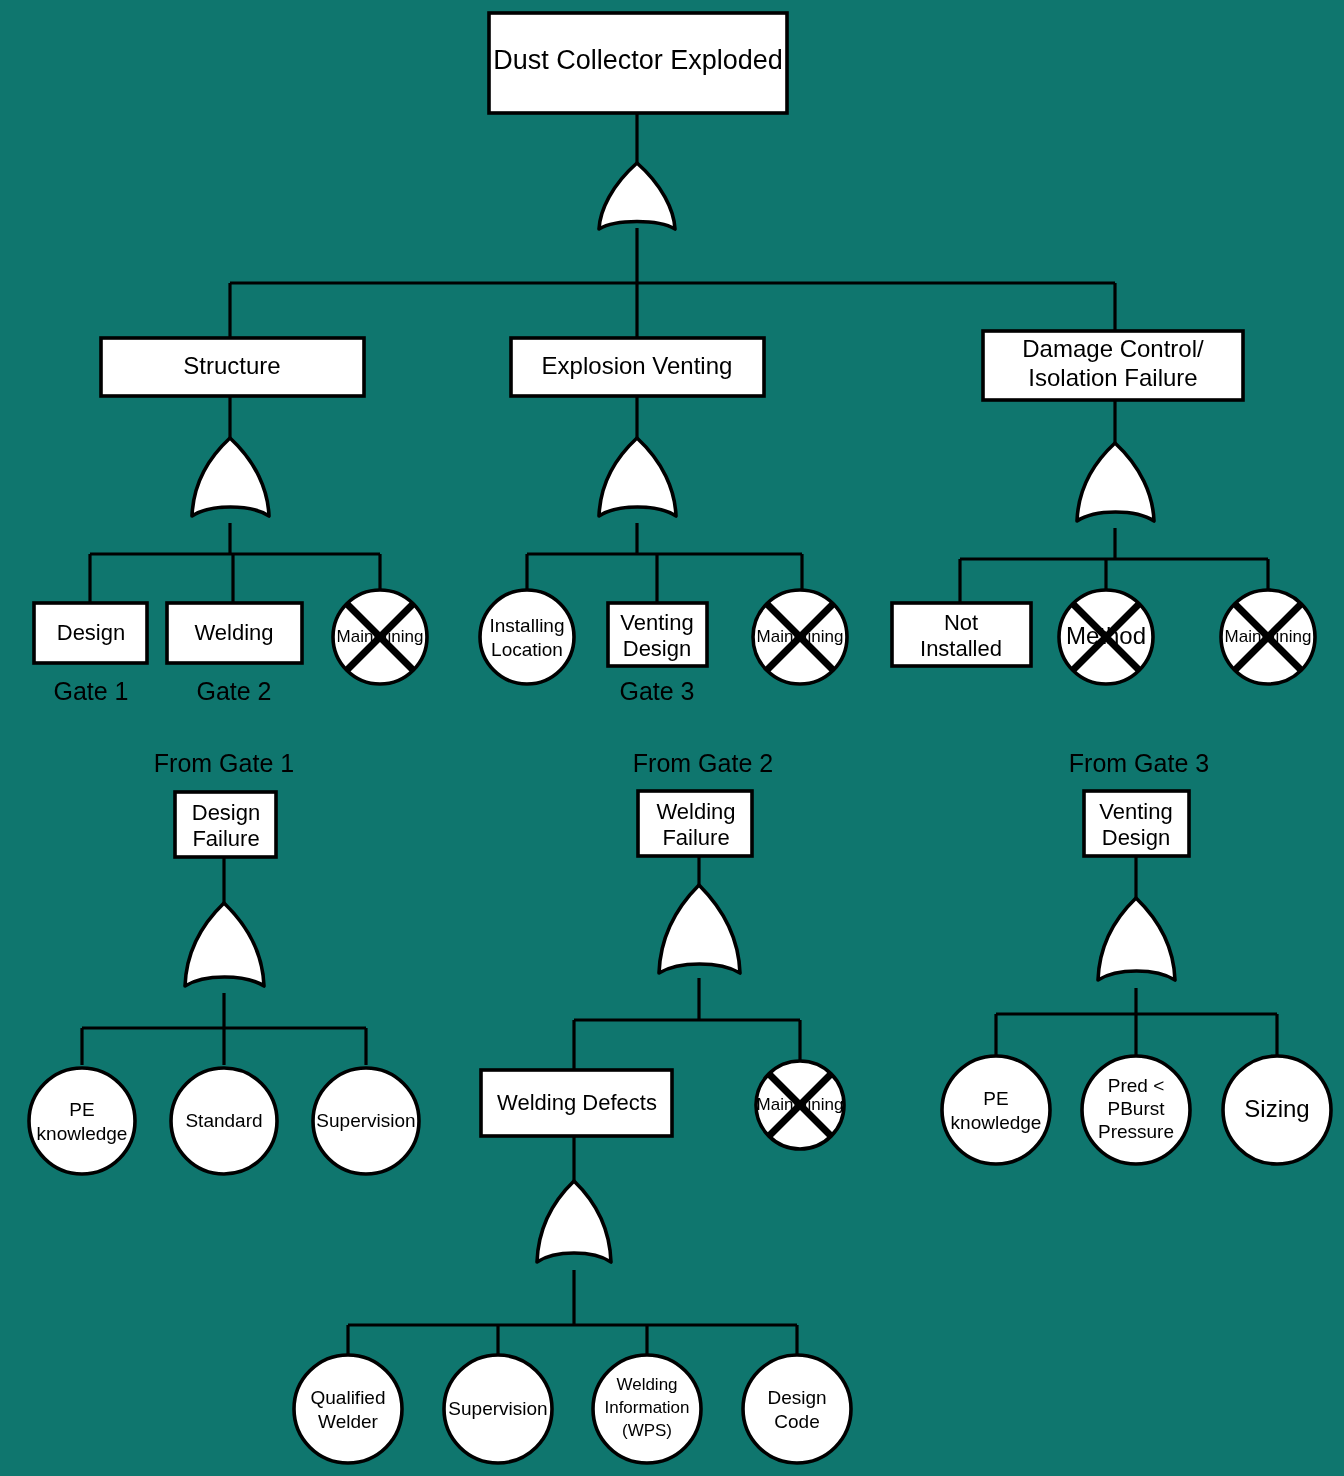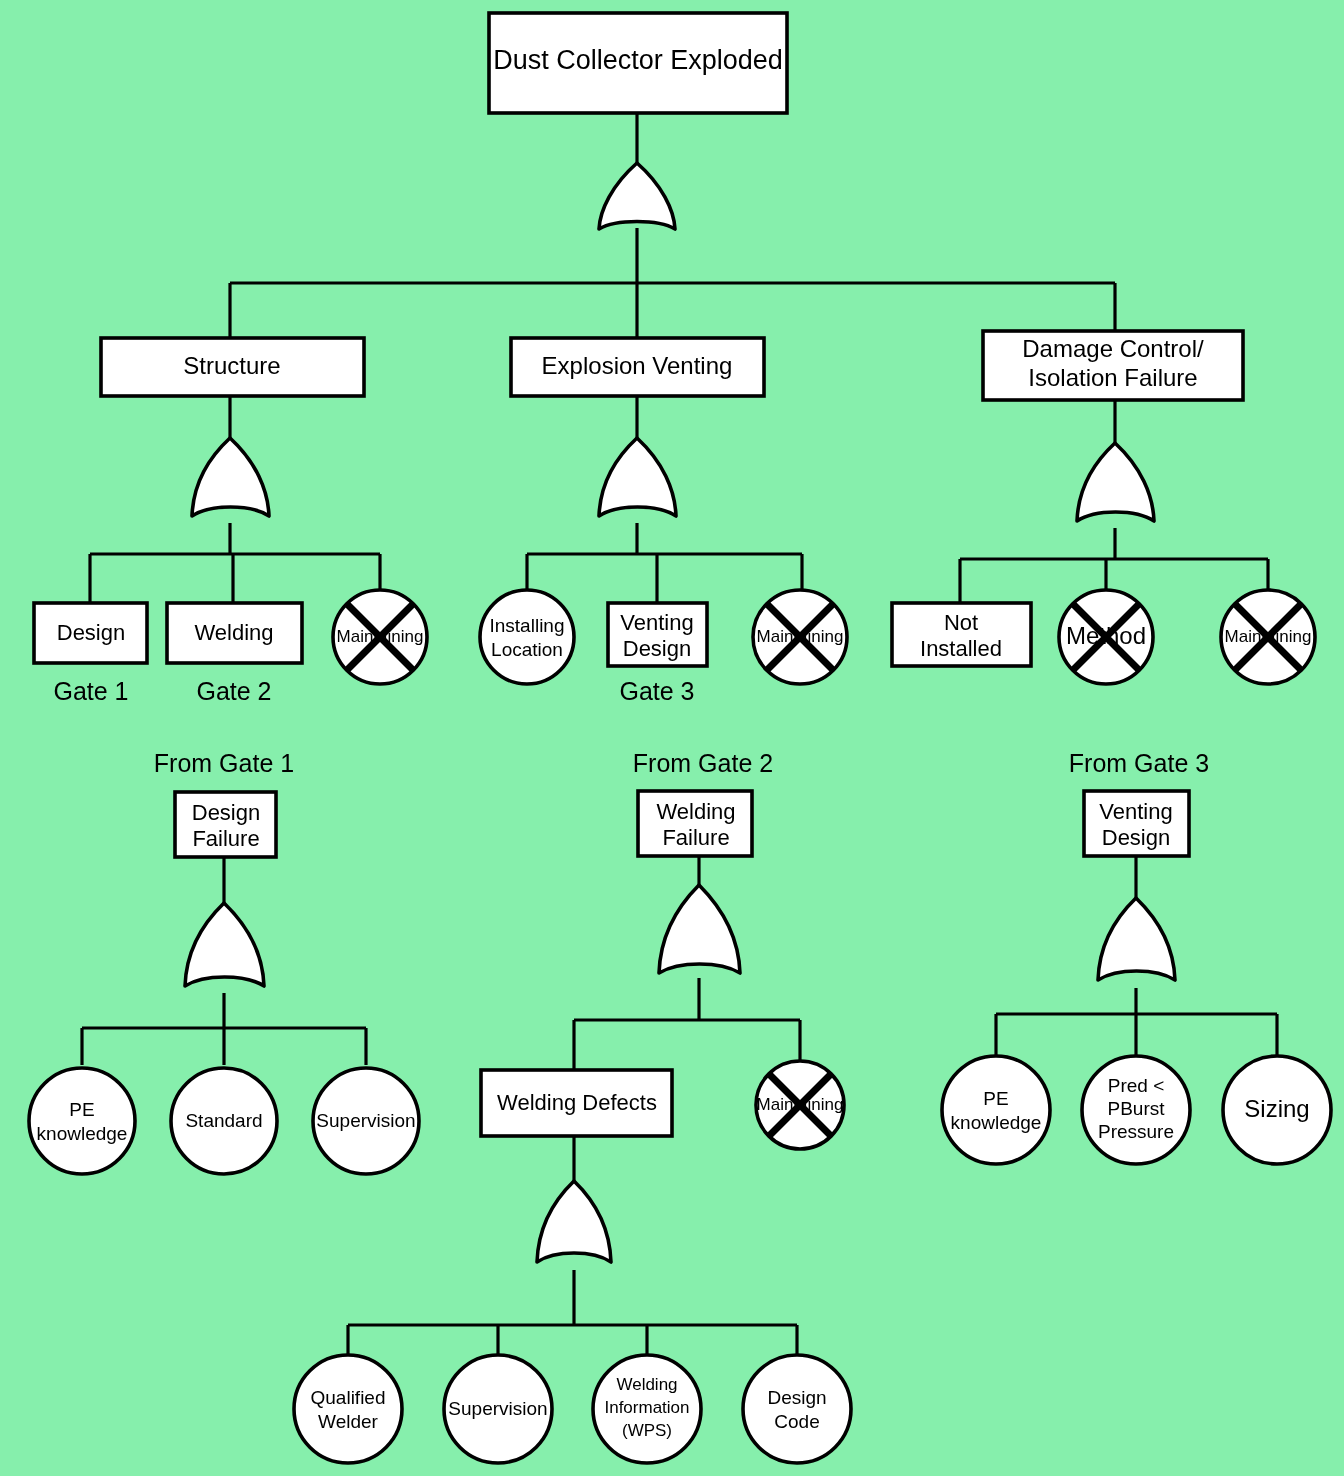--- a/index.html
+++ b/index.html
@@ -4,21 +4,21 @@
 <style>
   html, body {
     margin: 0;
     padding: 0;
     background: #ffffff;
   }
   #stage {
     position: relative;
     width: 1344px;
     height: 1476px;
-    background: #86efac;
+    background: #0f766e;
     font-family: "Liberation Sans", sans-serif;
   }
   svg#tree {
     position: absolute;
     left: 0;
     top: 0;
     width: 1344px;
     height: 1476px;
     display: block;
   }

